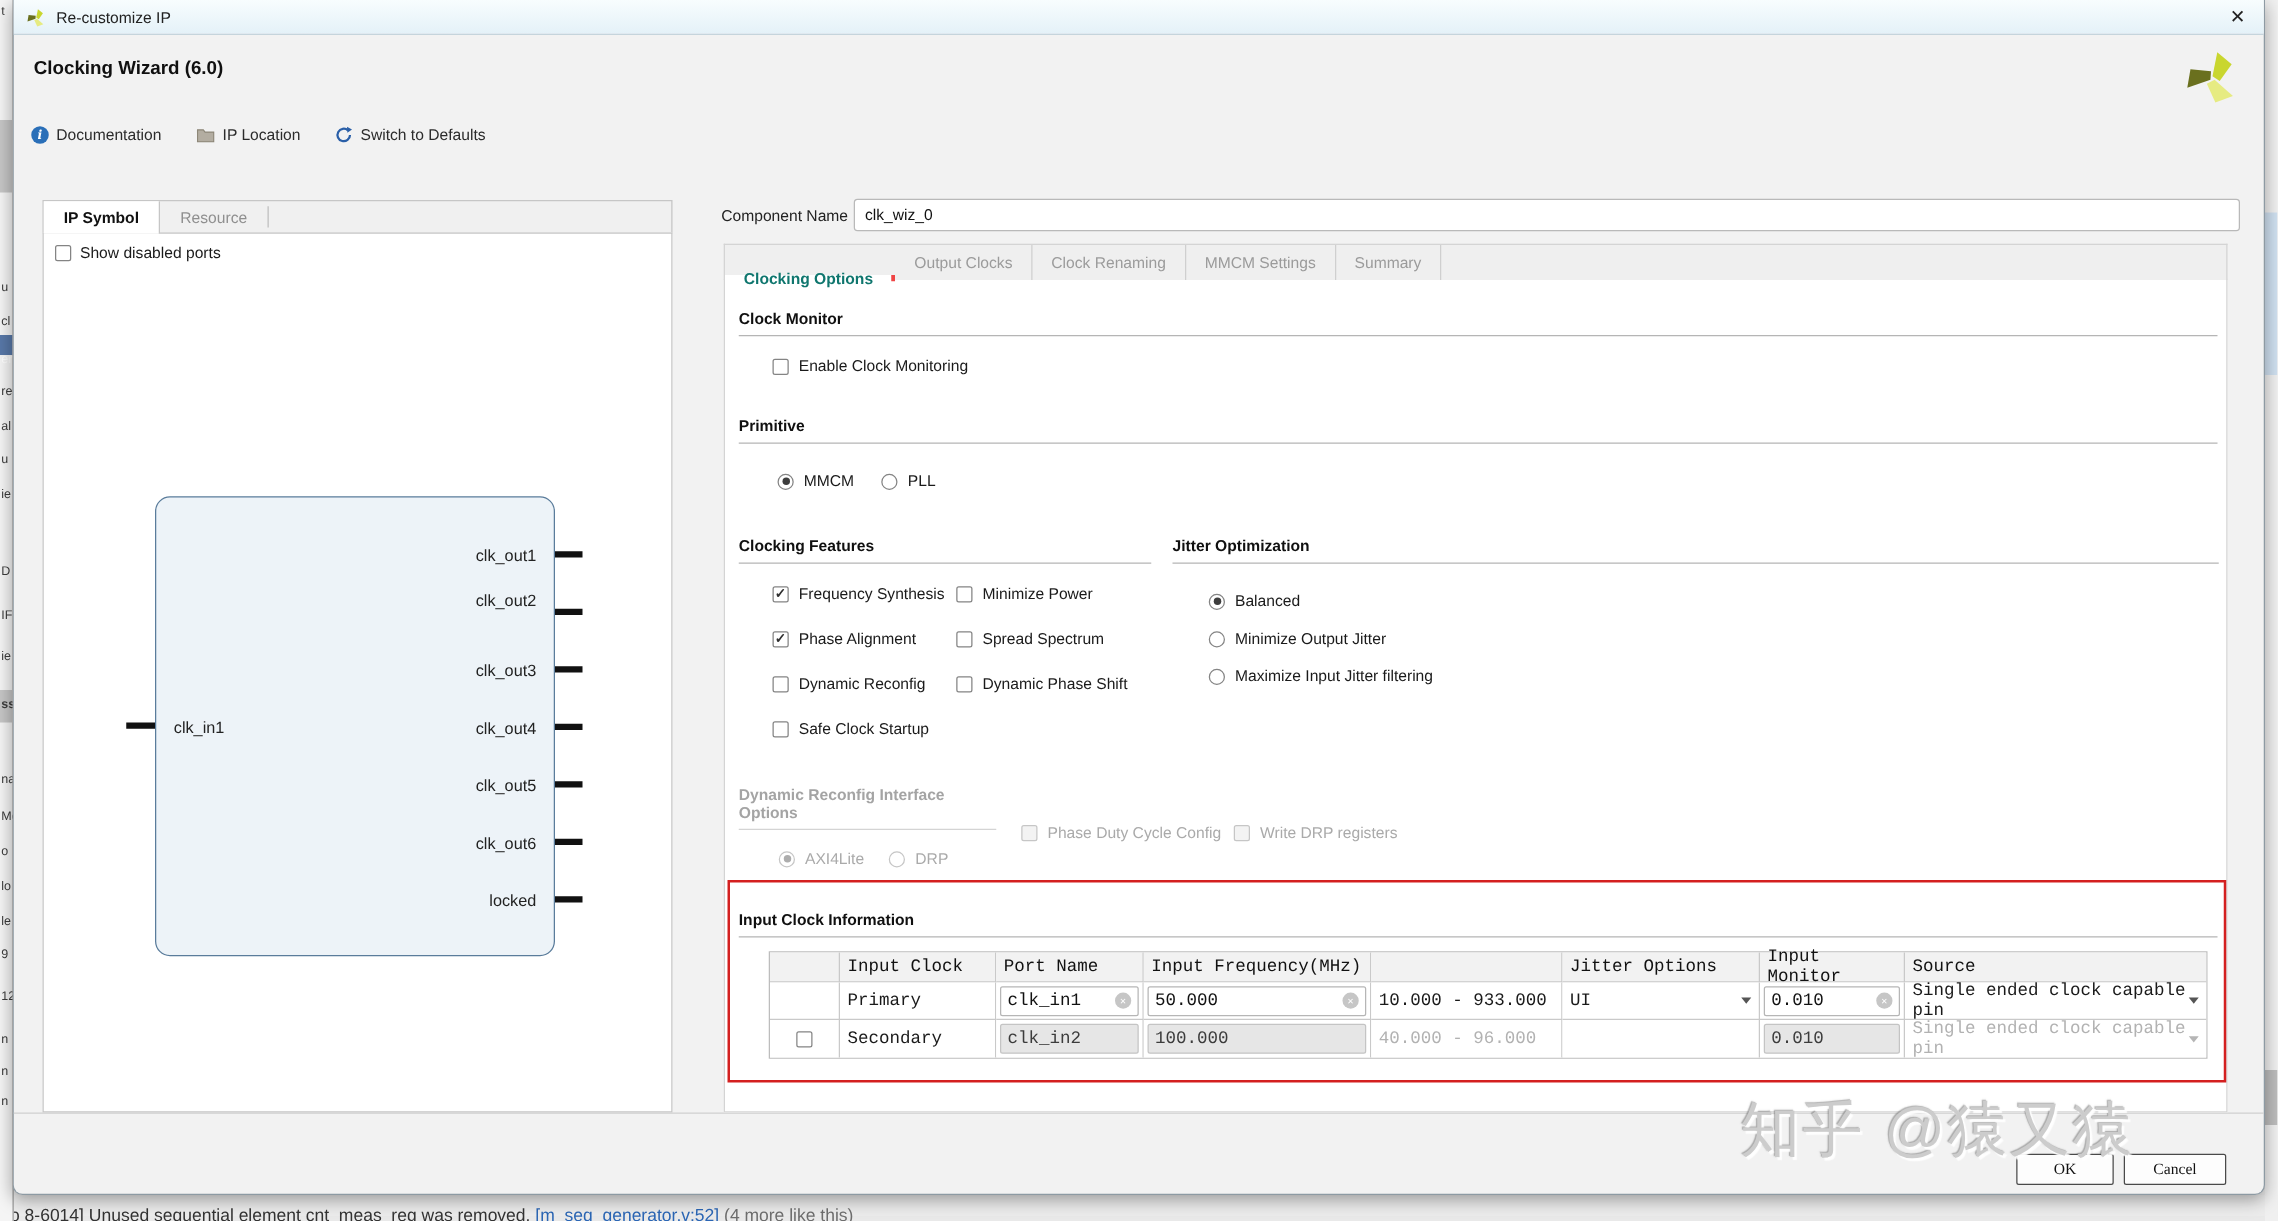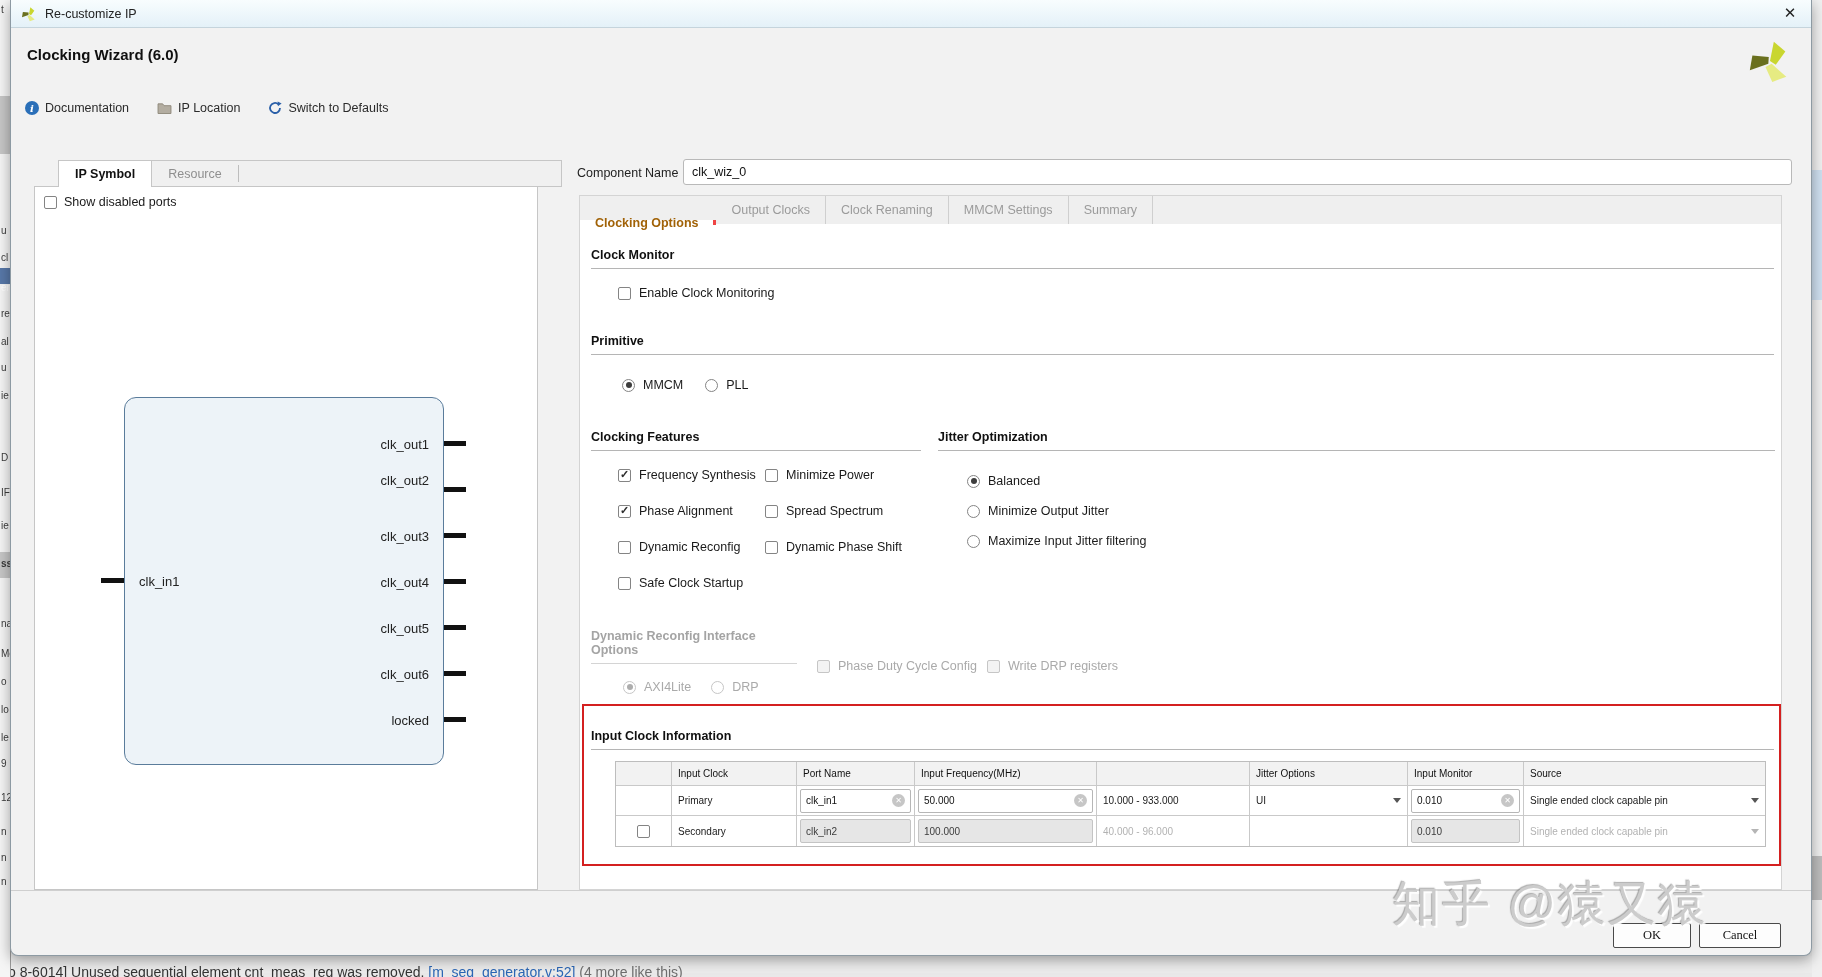--- a/index.html
+++ b/index.html
@@ -38,21 +38,21 @@
   .hlink { display:flex; align-items:center; gap:6px; }
   .info-ic { width:14px; height:14px; border-radius:50%; background:#2a6fb8; color:#fff;
     font-size:10px; font-weight:bold; display:inline-flex; align-items:center; justify-content:center;
     font-family:"DejaVu Serif", serif; font-style:italic; }
   .info-ic::after { content:"i"; }
   .logo { position:absolute; right:18px; top:38px; }
 
   
   .left-panel { position:absolute; left:23px; top:160px; width:504px; height:730px; }
   .lp-tabs { position:absolute; left:0; top:0; width:100%; height:27px; background:#f0f0f0;
-    border:1px solid #c6c6c6; box-sizing:border-box; display:flex; align-items:stretch; font-size:12.5px;margin-left:24px; }
+    border:1px solid #c6c6c6; box-sizing:border-box; display:flex; align-items:stretch; font-size:12.5px; }
   .lp-tab { display:flex; align-items:center; padding:0 16px; color:#8f8f8f; }
   .lp-tab.active { background:#fff; color:#111; font-weight:bold; border-right:1px solid #c6c6c6; margin-bottom:-1px; z-index:3; }
   .lp-tab-sep { width:1px; background:#bdbdbd; margin:4px 0; }
   .lp-body { position:absolute; left:0; top:26px; width:100%; height:704px; background:#fff;
     border:1px solid #c6c6c6; box-sizing:border-box; }
   .sdp-row { position:absolute; left:9px; top:8px; display:flex; align-items:center; gap:7px; font-size:12.5px; }
 
   .ip-block { position:absolute; left:89px; top:210px; width:320px; height:368px;
     background:#edf3f8; border:1.5px solid #5a7c9b; border-radius:12px; box-sizing:border-box; }
   .stub { position:absolute; height:5px; background:#111; }
@@ -61,21 +61,21 @@
   
   .comp-label { position:absolute; left:566px; top:166px; font-size:12.5px; color:#222; }
   .comp-field { position:absolute; left:672px; top:159px; width:1109px; height:26px; background:#fff;
     border:1px solid #b9b9b9; border-radius:3px; box-sizing:border-box; display:flex; align-items:center;
     padding:0 8px; font-size:12.5px; color:#111; }
 
   .rtabs { position:absolute; left:568px; top:195px; width:1203px; height:29px; background:#efefef;
     border:1px solid #d4d4d4; border-bottom:none; box-sizing:border-box; display:flex; align-items:stretch;
     font-size:12.5px; z-index:4; }
   .rtab { display:flex; align-items:center; padding:0 15px; color:#9b9b9b; border-right:1px solid #cfcfcf; }
-  .rtab.active { background:#fff; color:#a16207; font-weight:bold; border-right:3px solid #ef4444; margin-bottom:-1px;margin-top:24px; }
+  .rtab.active { background:#fff; color:#0f766e; font-weight:bold; border-right:3px solid #ef4444; margin-bottom:-1px;margin-top:24px; }
 
   .content-box { position:absolute; left:568px; top:223px; width:1203px; height:667px; background:#fff;
     border:1px solid #d4d4d4; box-sizing:border-box; z-index:3; }
   .sec-h { position:absolute; font-size:12.5px; font-weight:bold; color:#101010;
     border-bottom:1px solid #b5b5b5; padding-bottom:6px; }
   .sec-h.disabled { color:#a4a4a4; border-color:#d4d4d4; }
 
   .ctl-row { position:absolute; display:flex; align-items:center; gap:8px; font-size:12.5px; color:#1a1a1a; white-space:nowrap; }
   .ctl-row.disabled { color:#aaaaaa; }
   .ctl-pair { display:flex; align-items:center; gap:8px; }
@@ -89,21 +89,21 @@
   .radio.selected::after { content:""; width:6px; height:6px; border-radius:50%; background:#3d3d3d; }
   .radio.disabled { border-color:#c6c6c6; }
   .radio.disabled.selected::after { background:#adadad; }
 
   .red-box { position:absolute; left:2px; top:480px; width:1195px; height:158px;
     border:2px solid #d42020; pointer-events:none; z-index:6; }
 
   
   .ici-table { position:absolute; left:35px; top:537px; display:grid;
     grid-template-columns:56px 125px 118px 182px 153px 158px 116px 241px;
-    border:1px solid #bdbdbd; background:#fff; font-size:10px; z-index:5; }
+    border:1px solid #bdbdbd; background:#fff; font-size:14px; z-index:5;font-family:Liberation Mono, monospace; }
   .tc { border-right:1px solid #c9c9c9; border-bottom:1px solid #c9c9c9;
     display:flex; align-items:center; padding:0 6px; box-sizing:border-box; height:30px; background:#fff; }
   .tc.h { height:24px; background:#f2f2f2; color:#111; }
   .tc.c8 { border-right:none; }
   .tc.bot { border-bottom:none; }
   .tc.center { justify-content:center; }
   .tc.pad2 { padding:0 3px; }
   .cell-field { flex:1; display:flex; align-items:center; justify-content:space-between; height:24px;
     border:1px solid #b6b6b6; background:#fff; border-radius:2px; padding:0 5px; box-sizing:border-box; color:#111; }
   .cell-field.disabled { background:#e6e6e6; border-color:#c4c4c4; color:#3c3c3c; }

